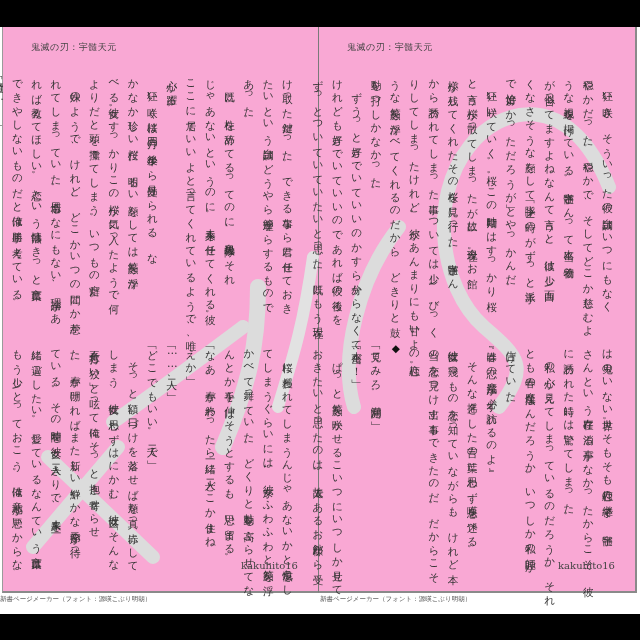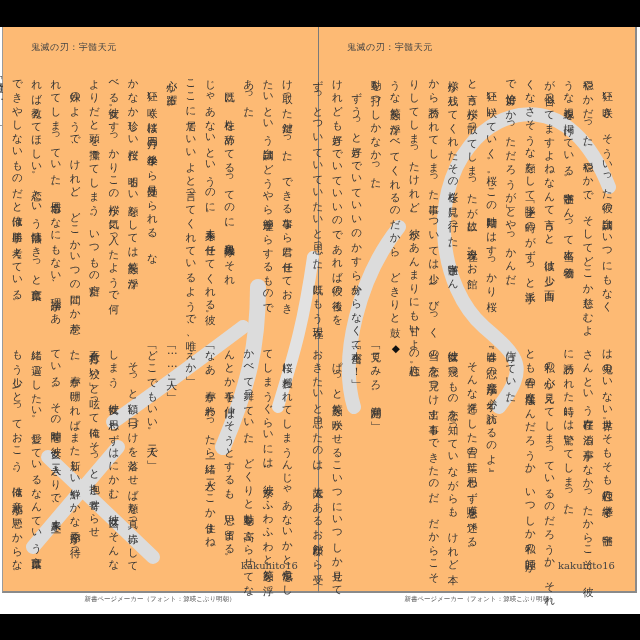--- a/index.html
+++ b/index.html
@@ -4,42 +4,42 @@
 <style>
   html, body { margin:0; padding:0; }
   body {
     width:640px; height:640px; background:#000; position:relative; overflow:hidden;
     font-family:"DejaVu Serif", "Liberation Serif", serif;
   }
   .spread {
     position:absolute; left:0; top:27px; width:640px; height:587px; background:#fff;
   }
   .page {
-    position:absolute; top:0; height:566px; background:#fdba74;
+    position:absolute; top:0; height:566px; background:#f9a8d4;
     box-sizing:border-box;
   }
   .page.left { left:2px; width:317px; border-left:1px solid #9a9a9a; border-bottom:2px solid #8a8a8a; border-right:1px solid #7a7a7a; }
   .page.right { left:319px; width:318px; border-right:2px solid #8a8a8a; border-bottom:2px solid #8a8a8a; }
   .page-header {
     position:absolute; left:28px; top:14px; font-size:9px; color:#444; letter-spacing:0.5px;
   }
   .block {
     position:absolute; writing-mode:vertical-rl; text-orientation:upright;
     font-size:10.6px; line-height:19.3px; color:#333; letter-spacing:1.5px;
   }
   .block p { margin:0; white-space:pre; }
   .left .block.top { right:21px; top:45px; height:240px; }
   .left .block.bottom { right:21px; top:315px; height:240px; }
   .right .block.top { right:18px; top:45px; height:240px; }
   .right .block.bottom { right:18px; top:315px; height:240px; }
   .signature {
     position:absolute; right:20px; bottom:20px; font-size:10px; color:#444;text-align:right;
   }
   .footer {
-    position:absolute; top:568px; font-size:6.5px; color:#555; width:320px; text-align:center;
+    position:absolute; top:568px; font-size:6.5px; color:#555; width:320px; 
   }
   .footer.left { left:0; }
   .footer.right { left:320px; }
   .watermark {
     position:absolute; pointer-events:none;
   }
   .ornament { color:#111; }
 </style>
 </head>
 <body>

